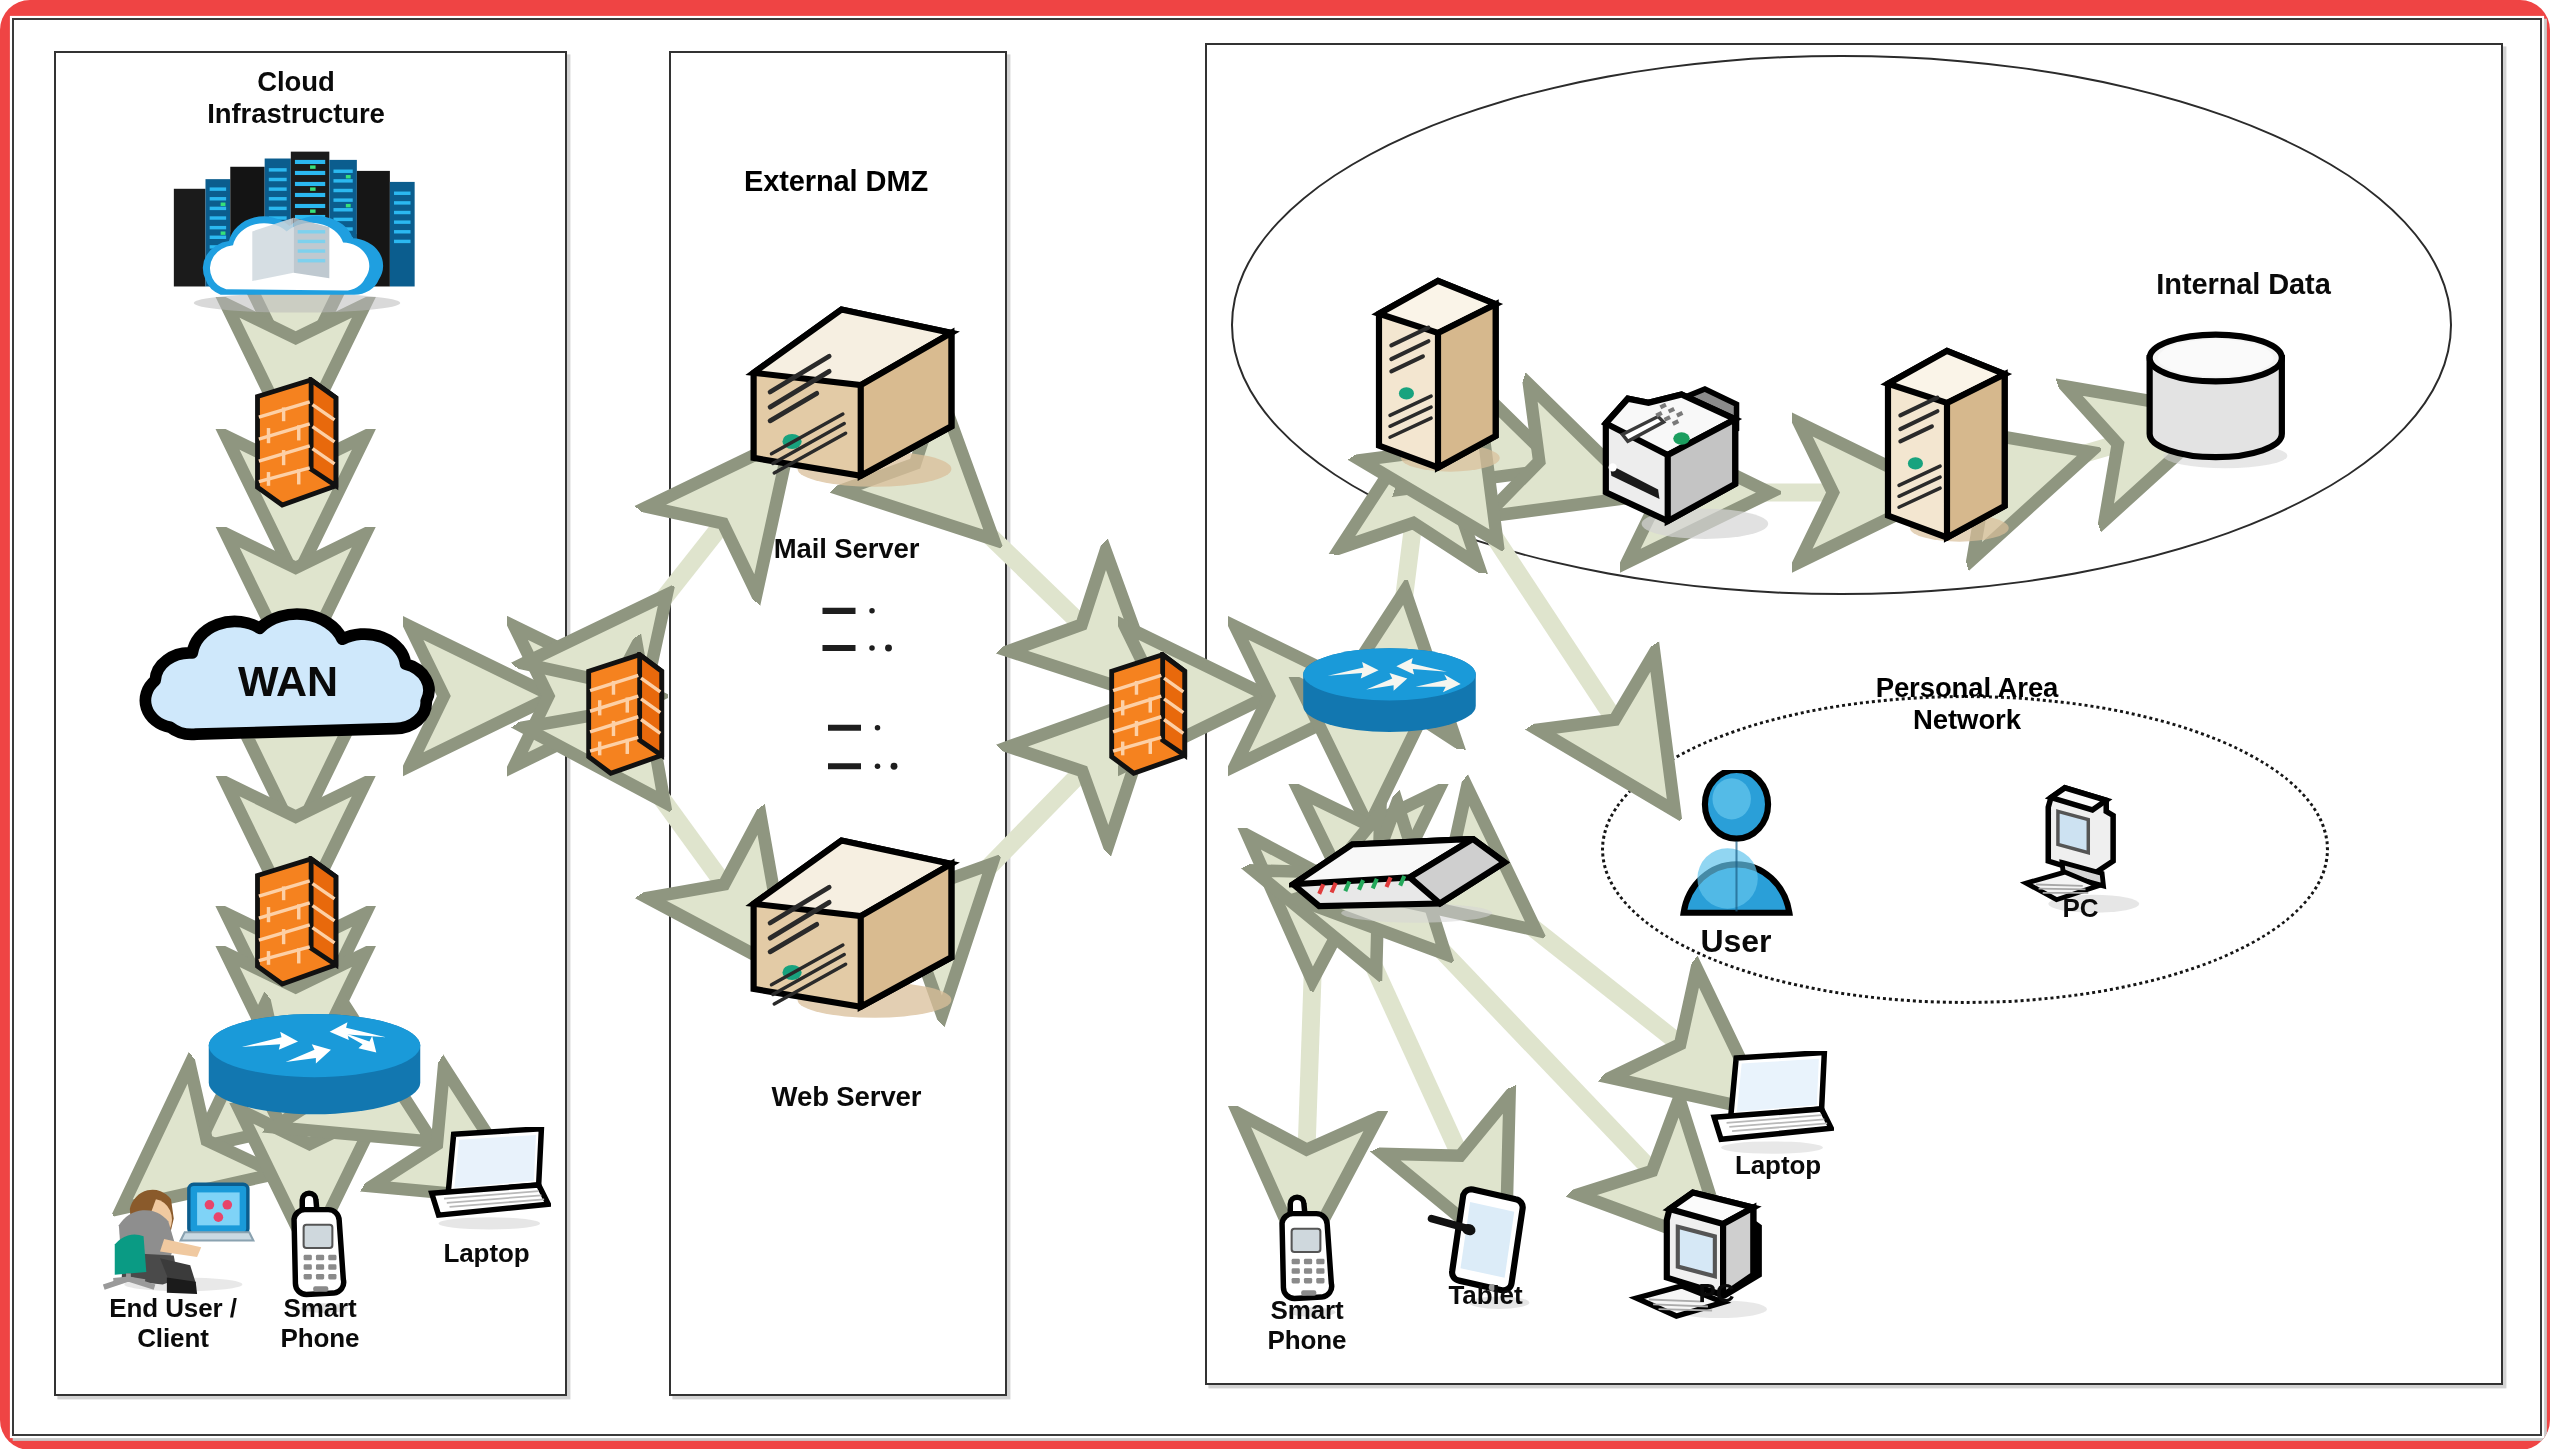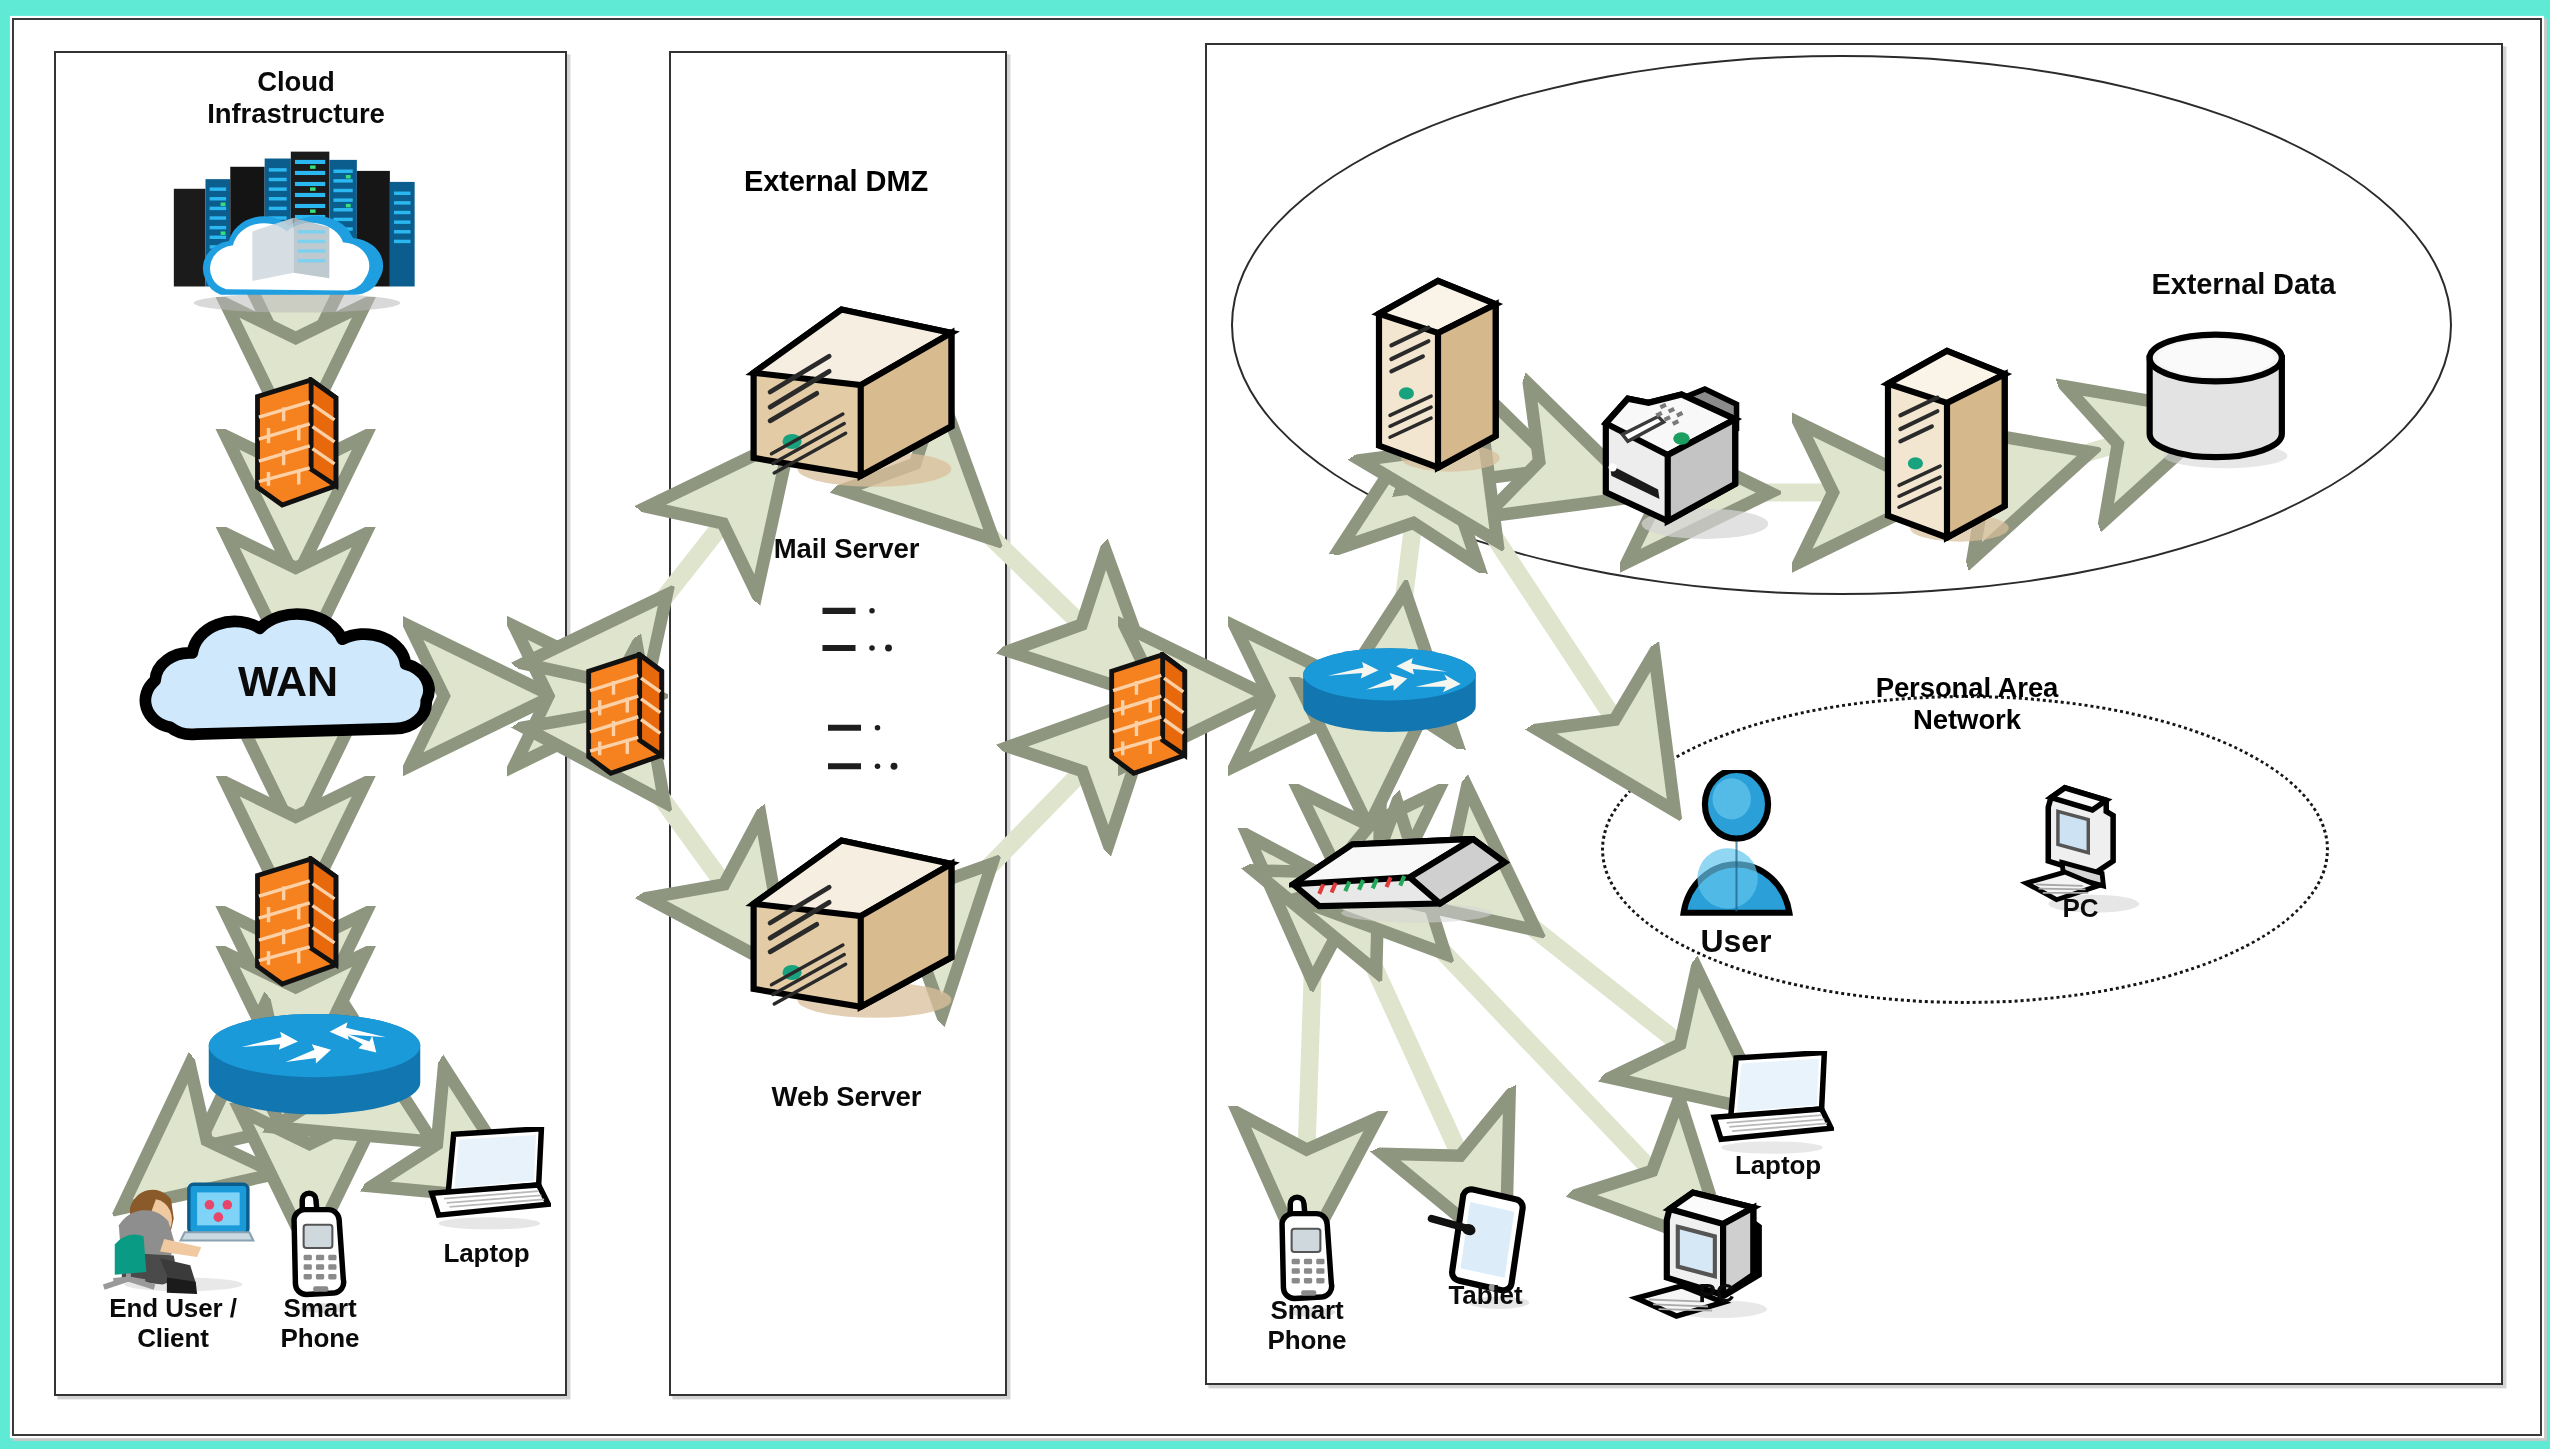--- a/index.html
+++ b/index.html
@@ -1,17 +1,17 @@
 <!DOCTYPE html>
 <html style="font-size:11px"><head>
 <meta charset="utf-8">
 <style>
   html,body{margin:0;padding:0;background:#fff;}
   body{font-family:"Liberation Sans",sans-serif;}
-  #stage{position:relative;width:2550px;height:1450px;background:#5eead4;overflow:hidden;}
+  #stage{position:relative;width:2550px;height:1450px;background:#ef4444;overflow:hidden;border-radius:30px;}
 
   .outer-frame{position:absolute;left:12.4px;top:18px;width:2526px;height:1414px;
     border:2.1px solid #3a3a3a;box-shadow:0 0 0 2.1px #fff, 2.8px 2.8px 0 2.1px #c9c9c9;background:#fff;}
 
   .zone{position:absolute;border:2.8px solid #333;background:#fff;box-shadow:3.4px 3.4px 0 0 #d3d3d3;}
 
   .zone-label{position:absolute;font-weight:bold;color:#000;text-align:center;line-height:1.18;
     letter-spacing:-0.1px;white-space:pre-line;}
 
   .node-label{position:absolute;font-weight:bold;color:#0a0a0a;text-align:center;line-height:1.15;
@@ -475,21 +475,21 @@
   </div>
 
   <div class="icon" style="left:2140px;top:329px;width:157px;height:142px;">
     <svg viewBox="0 0 228 206" width="157" height="142">
       <ellipse cx="124" cy="184" rx="90" ry="18" fill="#d4d4d4" opacity=".55"></ellipse>
       <path d="M14,42 L14,152 a96,34 0 0 0 192,0 L206,42 Z" fill="#e3e3e3" stroke="#000" stroke-width="9"></path>
       <ellipse cx="110" cy="42" rx="96" ry="34" fill="#f4f4f4" stroke="#000" stroke-width="9"></ellipse>
       <ellipse cx="110" cy="42" rx="84" ry="27" fill="#fafafa"></ellipse>
     </svg>
   </div>
-  <div class="node-label" style="left:2099px;top:268px;width:289px;font-size:29px;">External Data</div>
+  <div class="node-label" style="left:2099px;top:268px;width:289px;font-size:29px;">Internal Data</div>
 
   <div class="icon" style="left:1300px;top:647px;width:179px;height:89px;">
     <svg viewBox="0 0 260 130" width="179" height="89">
       <path d="M4,40 a126,38 0 0 1 252,0 L256,86 a126,38 0 0 1 -252,0 Z" fill="#1277b0"></path>
       <ellipse cx="130" cy="40" rx="126" ry="38" fill="#1a9ad9"></ellipse>
       <g fill="#f6f6f0">
         <path d="M40,42 L92,30 L90,22 L114,34 L88,46 L90,38 Z"></path>
         <path d="M220,30 L168,18 L170,10 L146,22 L172,34 L170,26 Z" transform="translate(-6,6)"></path>
         <path d="M96,62 L134,46 L130,38 L156,46 L136,64 L136,56 Z"></path>
         <path d="M168,58 L214,48 L210,40 L234,54 L208,66 L212,58 Z"></path>

